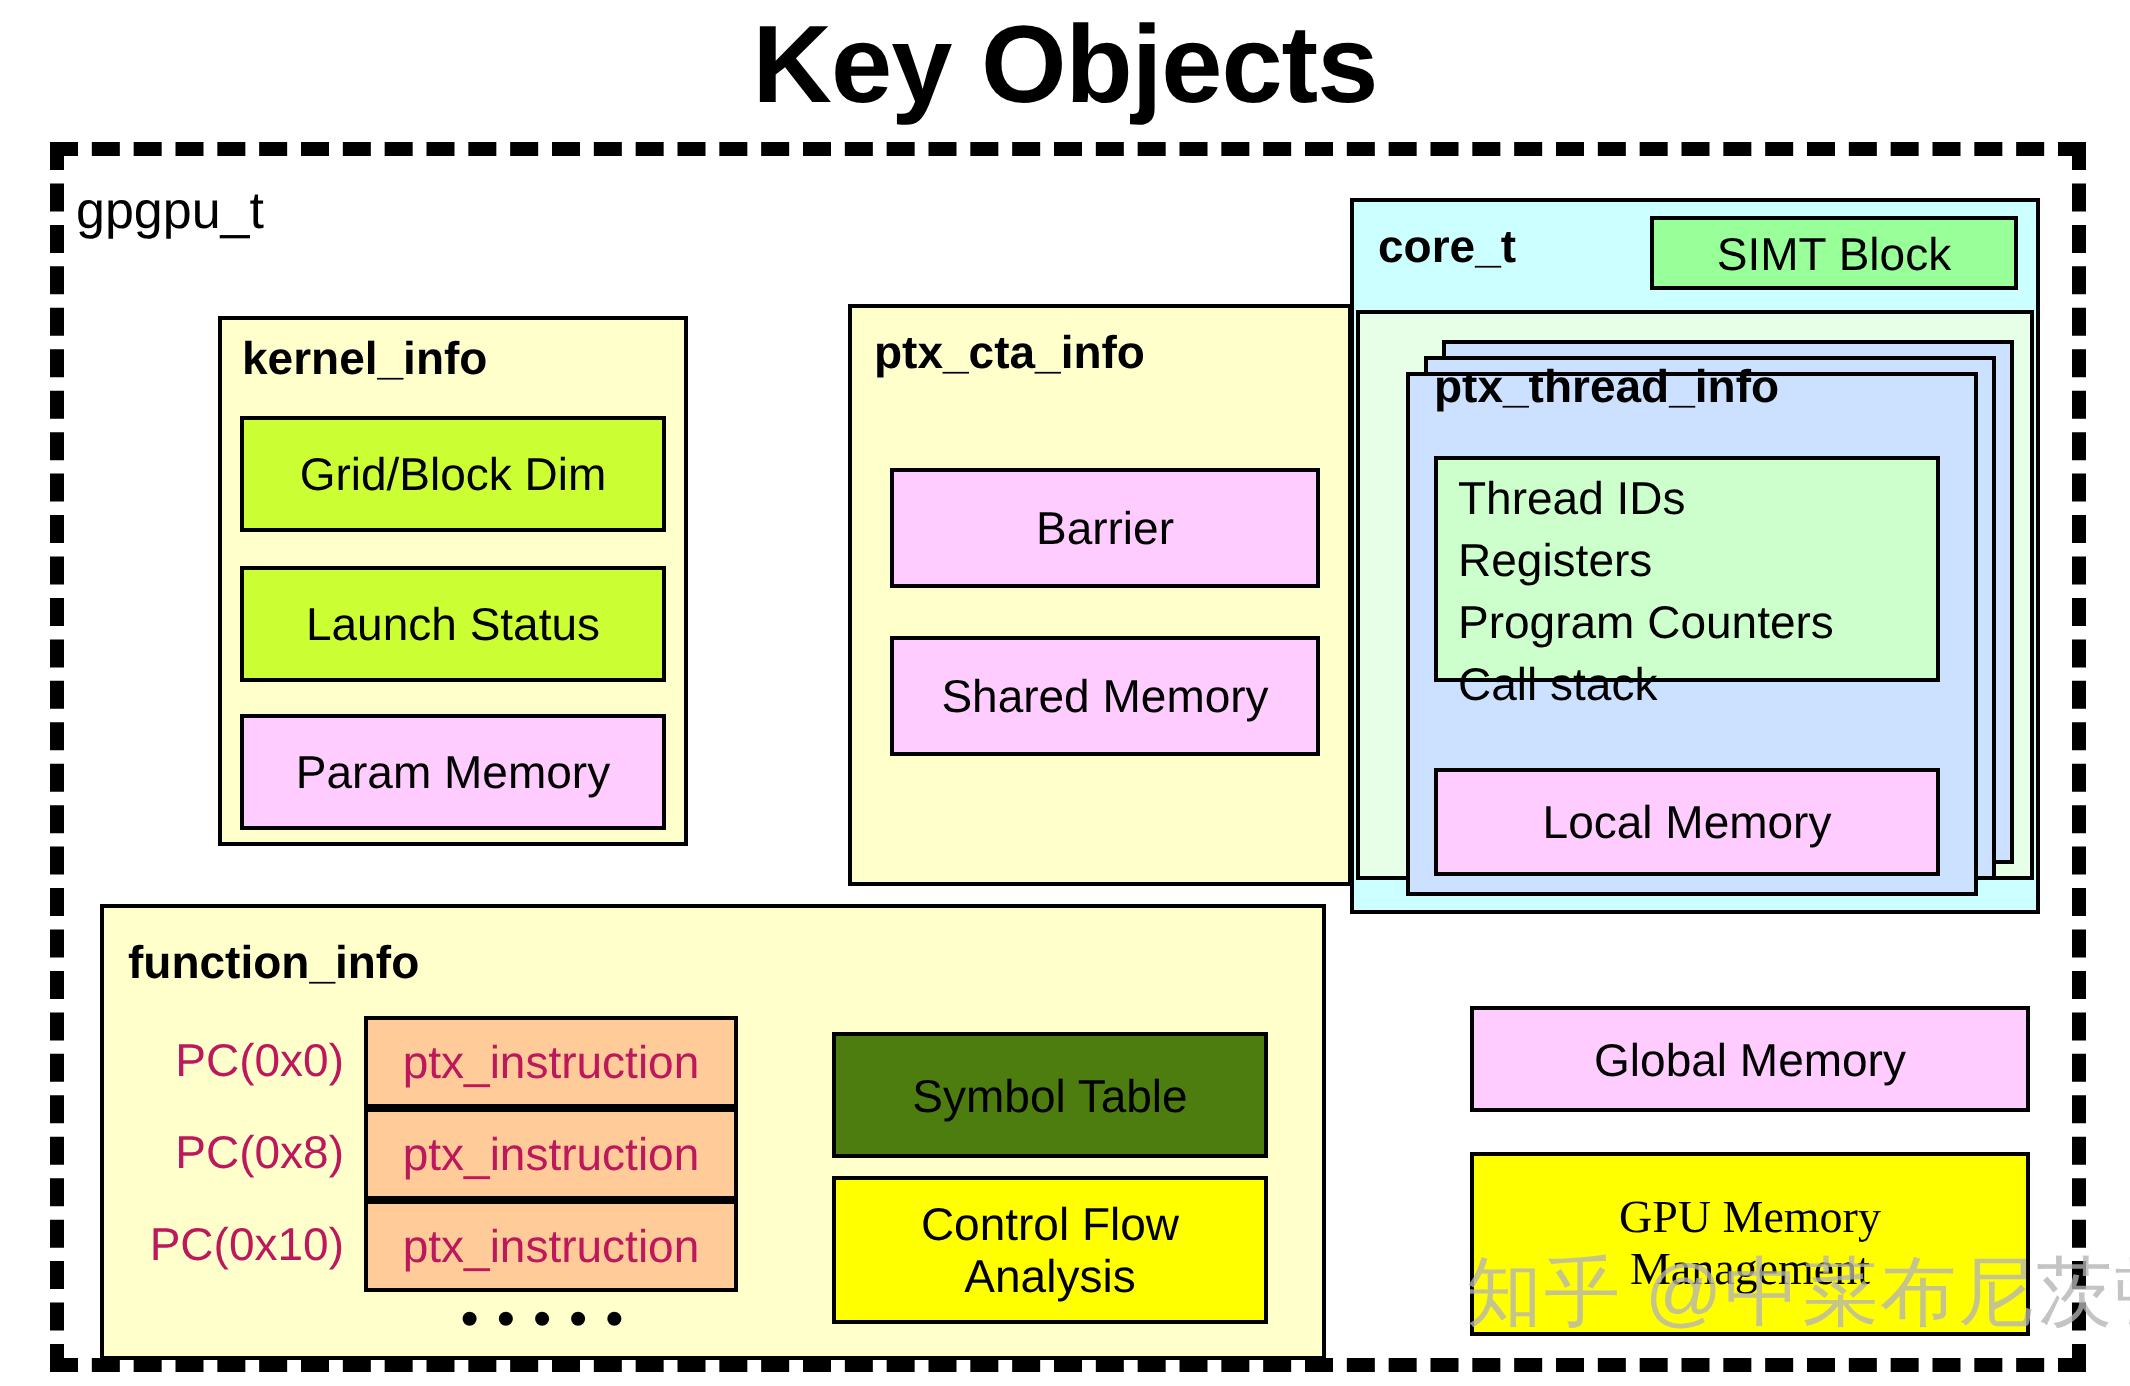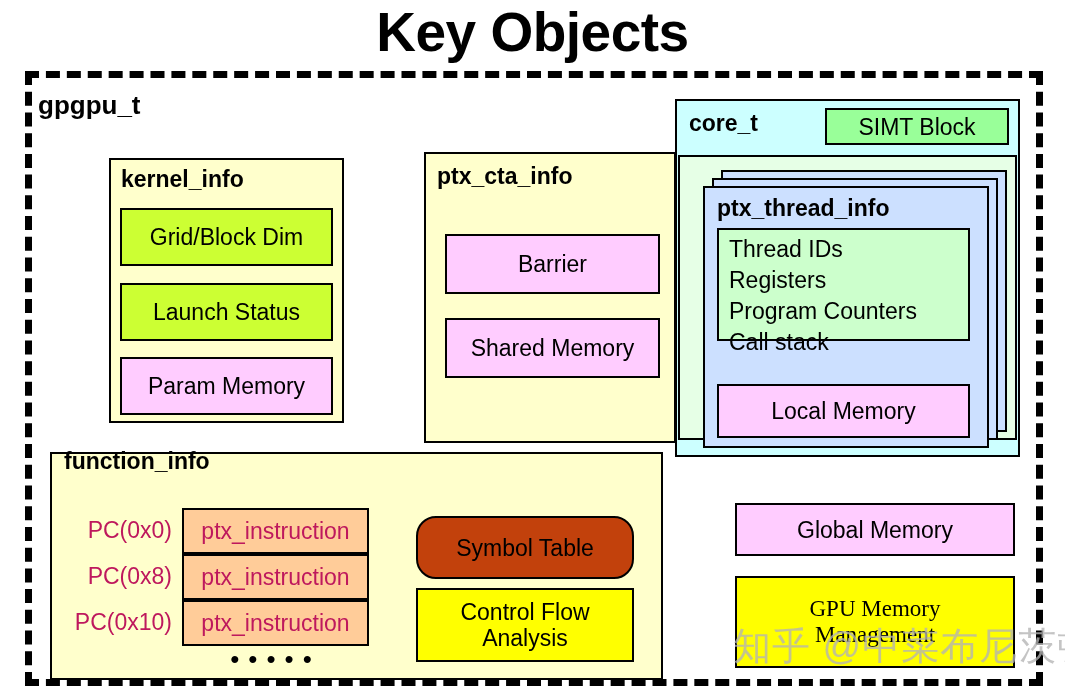--- a/index.html
+++ b/index.html
@@ -38,21 +38,21 @@
     height: 615px;
     box-sizing: border-box;
     border: 7px dashed #000000;
     background: transparent;
   }
   #gpgpu-label {
     position: absolute;
     left: 38px;
     top: 90px;
     font-size: 26px;
-    font-weight: bold;
+    font-weight: normal;
     color: #000000;
   }
 
   
   .box {
     position: absolute;
     box-sizing: border-box;
     border: 2px solid #000000;
   }
   .grp-label {
@@ -117,38 +117,38 @@
   
   .thread-card {
     position: absolute;
     box-sizing: border-box;
     border: 2px solid #000000;
     background: #cce0ff;
   }
   #thread-card-3 { left: 721px; top: 170px; width: 286px; height: 262px; }
   #thread-card-2 { left: 712px; top: 178px; width: 286px; height: 262px; }
   #thread-card-1 { left: 703px; top: 186px; width: 286px; height: 262px; }
-  #ptx-thread-info-label { left: 717px; top: 195px; }
+  #ptx-thread-info-label { left: 717px; top: 180px; }
 
   #thread-fields {
     left: 717px; top: 228px; width: 253px; height: 113px;
     background: #ccffcc;
     padding: 4px 0 0 10px;
     display: block;
     font-size: 23px;
     line-height: 31px;
   }
   #local-memory { left: 717px; top: 384px; width: 253px; height: 54px; background: #ffccff; }
 
   
   #function-info {
     left: 50px; top: 452px; width: 613px; height: 228px;
     background: #ffffcc;
   }
-  #function-info-label { left: 64px; top: 448px; }
+  #function-info-label { left: 64px; top: 468px; }
 
   .pc-label {
     position: absolute;
     font-size: 23px;
     color: #be185d;
     text-align: right;
     white-space: nowrap;
   }
   #pc-0 { left: 62px; top: 517px; width: 110px; }
   #pc-1 { left: 62px; top: 563px; width: 110px; }
@@ -174,21 +174,21 @@
   #ellipsis {
     position: absolute;
     left: 182px; top: 649px; width: 187px;
     text-align: center;
     font-size: 26px;
     letter-spacing: 9px;
     color: #000000;
     line-height: 20px;
   }
 
-  #symbol-table { left: 416px; top: 516px; width: 218px; height: 63px; background: #c2410c; border-radius: 20px; }
+  #symbol-table { left: 416px; top: 516px; width: 218px; height: 63px; background: #4d7c0f; }
   #control-flow { left: 416px; top: 588px; width: 218px; height: 74px; background: #ffff00; }
 
   
   #global-memory { left: 735px; top: 503px; width: 280px; height: 53px; background: #ffccff; }
   #gpu-mem-mgmt  { left: 735px; top: 576px; width: 280px; height: 92px; background: #ffff00; }
 
   
   #watermark {
     position: absolute;
     left: 733px;

